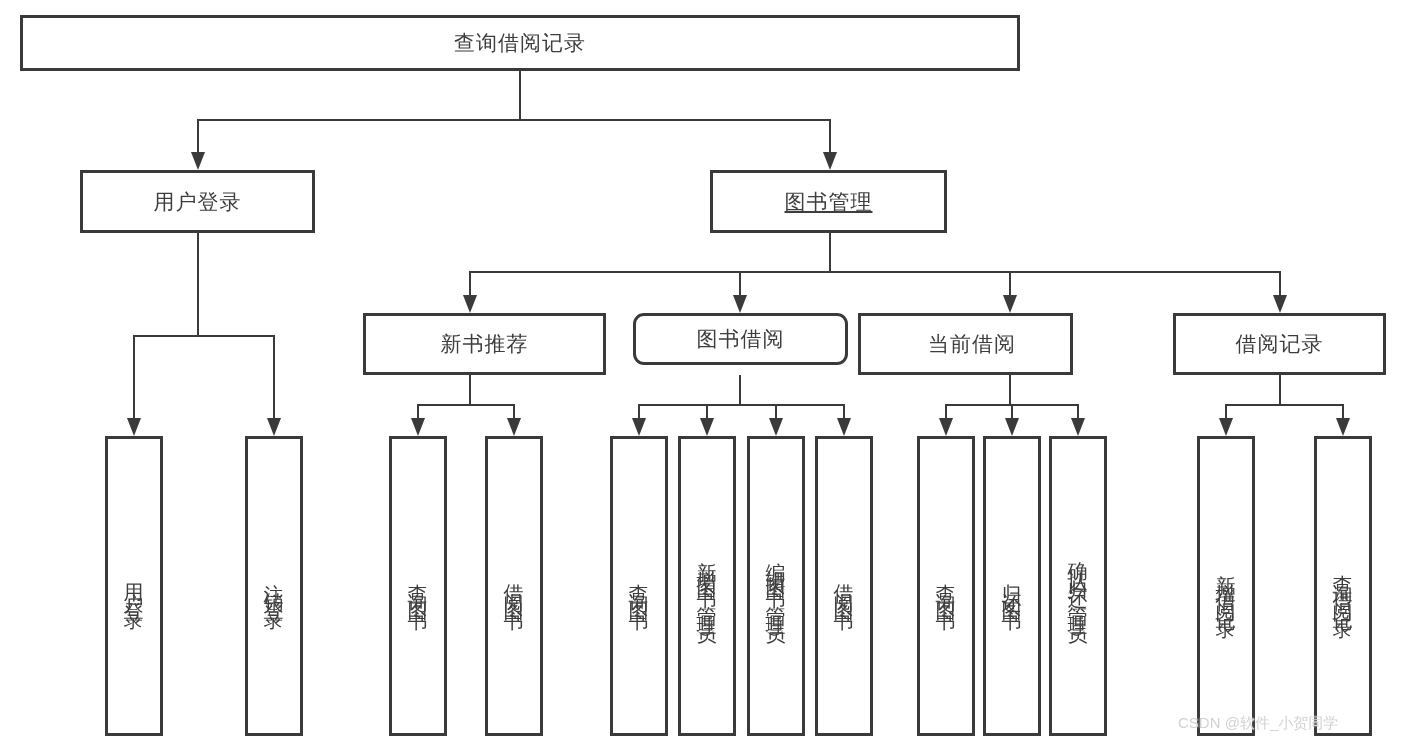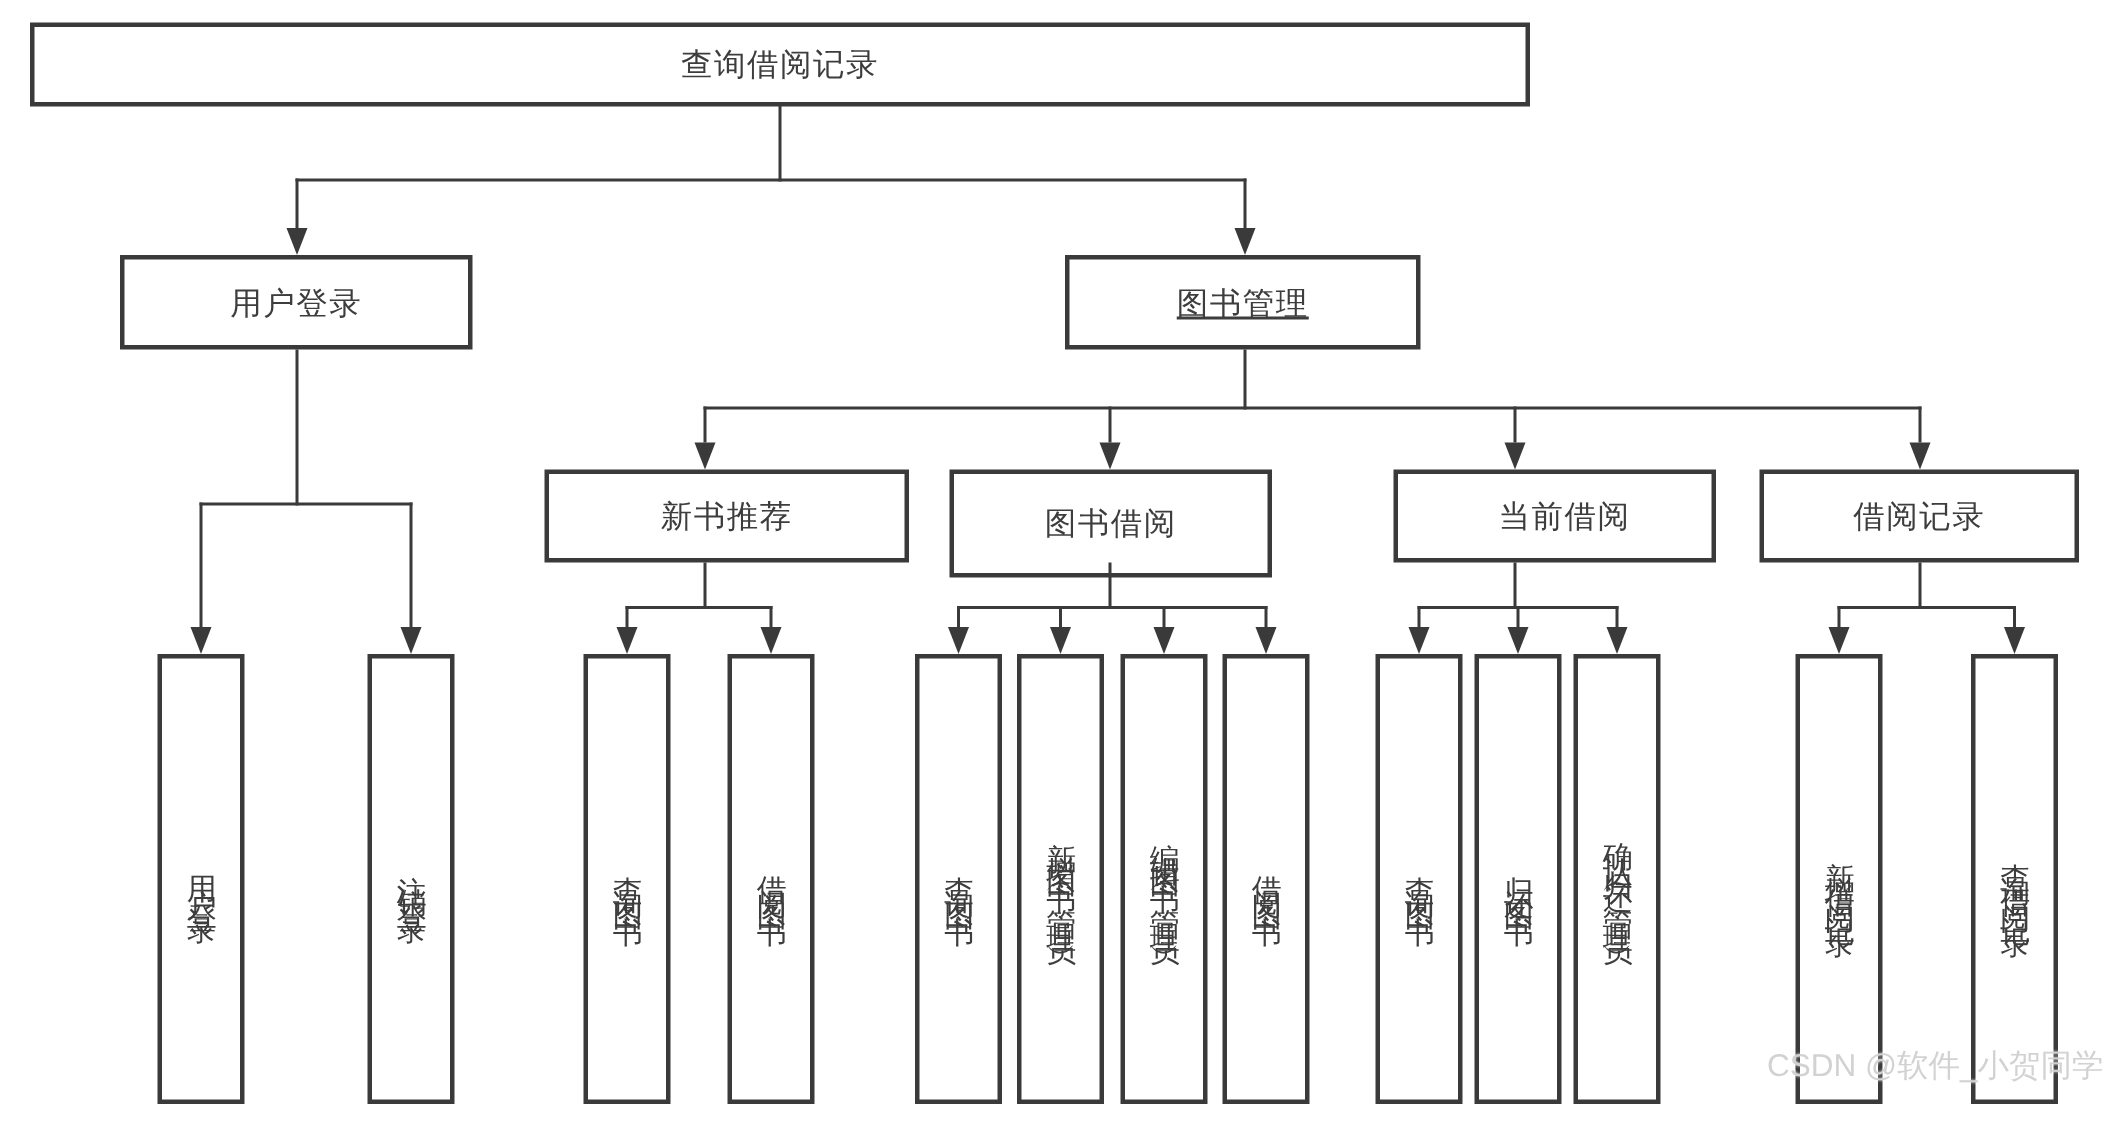--- a/index.html
+++ b/index.html
@@ -47,22 +47,22 @@
     position: absolute;
     width: 0;
     height: 0;
     border-left: 7px solid transparent;
     border-right: 7px solid transparent;
     border-top: 18px solid #3a3a3a;
   }
   .watermark {
     position: absolute;
     left: 1178px;
-    top: 696px;
-    font-size: 21px;
+    top: 714px;
+    font-size: 15px;
     color: #d2d2d2;
     text-shadow: 0 0 2px #ffffff;
     white-space: nowrap;
     z-index: 5;
   }
 </style>
 </head>
 <body>
 
 <div id="canvas">
@@ -105,24 +105,24 @@
     <div class="arrow" style="left:733px;  top:295px;"></div>
     <div class="vline" style="left:1009px; top:271px; height:24px;"></div>
     <div class="arrow" style="left:1003px; top:295px;"></div>
     <div class="vline" style="left:1279px; top:271px; height:24px;"></div>
     <div class="arrow" style="left:1273px; top:295px;"></div>
   </div>
 
   <div class="box hbox" style="left:363px; top:313px; width:243px; height:62px;">
     <span>新书推荐</span>
   </div>
-  <div class="box hbox" style="left:633px; top:313px; width:215px; height:72px;">
+  <div class="box hbox" style="left:633px; top:313px; width:215px; height:52px;border-radius:11px;">
     <span>图书借阅</span>
   </div>
-  <div class="box hbox" style="left:929px; top:313px; width:215px; height:62px;padding-left:13px;">
+  <div class="box hbox" style="left:858px; top:313px; width:215px; height:62px;padding-left:13px;">
     <span>当前借阅</span>
   </div>
   <div class="box hbox" style="left:1173px; top:313px; width:213px; height:62px;">
     <span>借阅记录</span>
   </div>
 
   <div>
     <div class="vline" style="left:469px; top:375px; height:31px;"></div>
     <div class="hline" style="left:417px; top:404px; width:98px;"></div>
     <div class="vline" style="left:417px; top:404px; height:14px;"></div>

